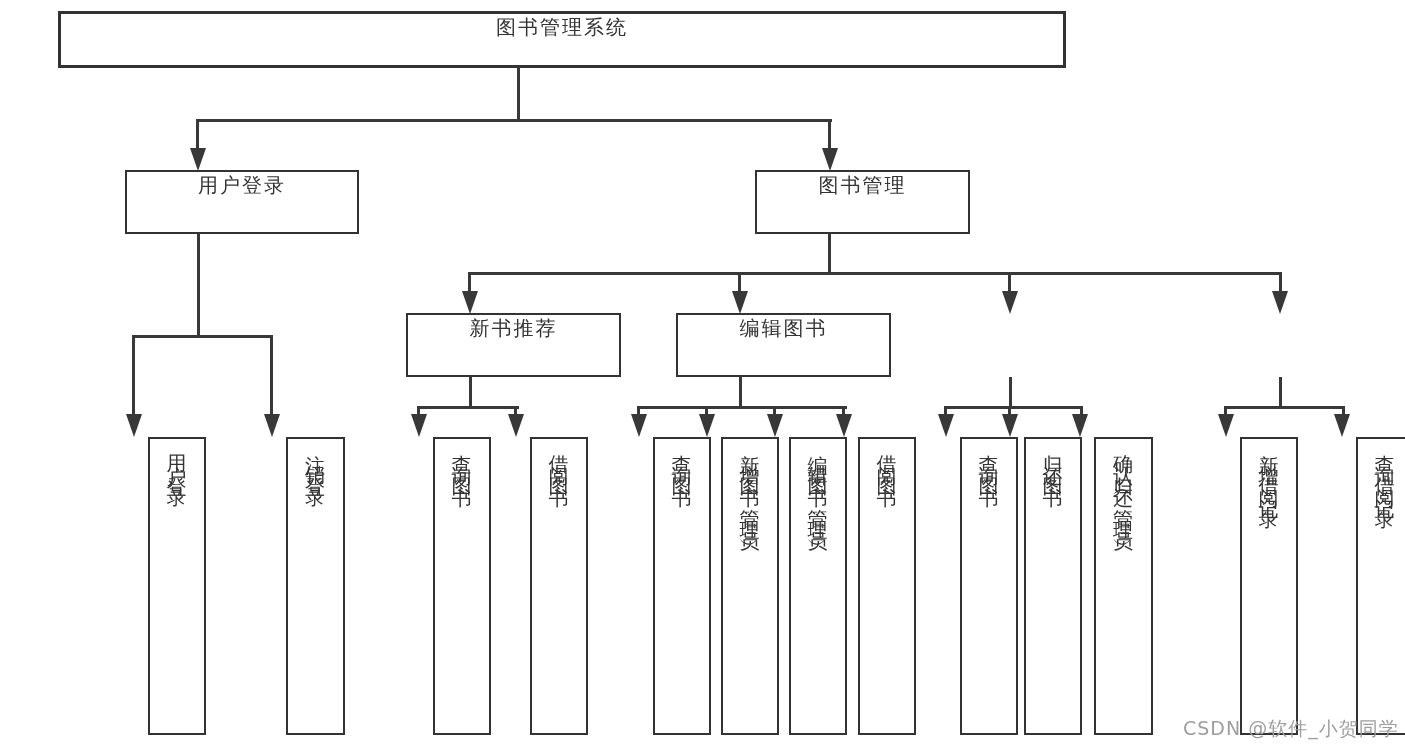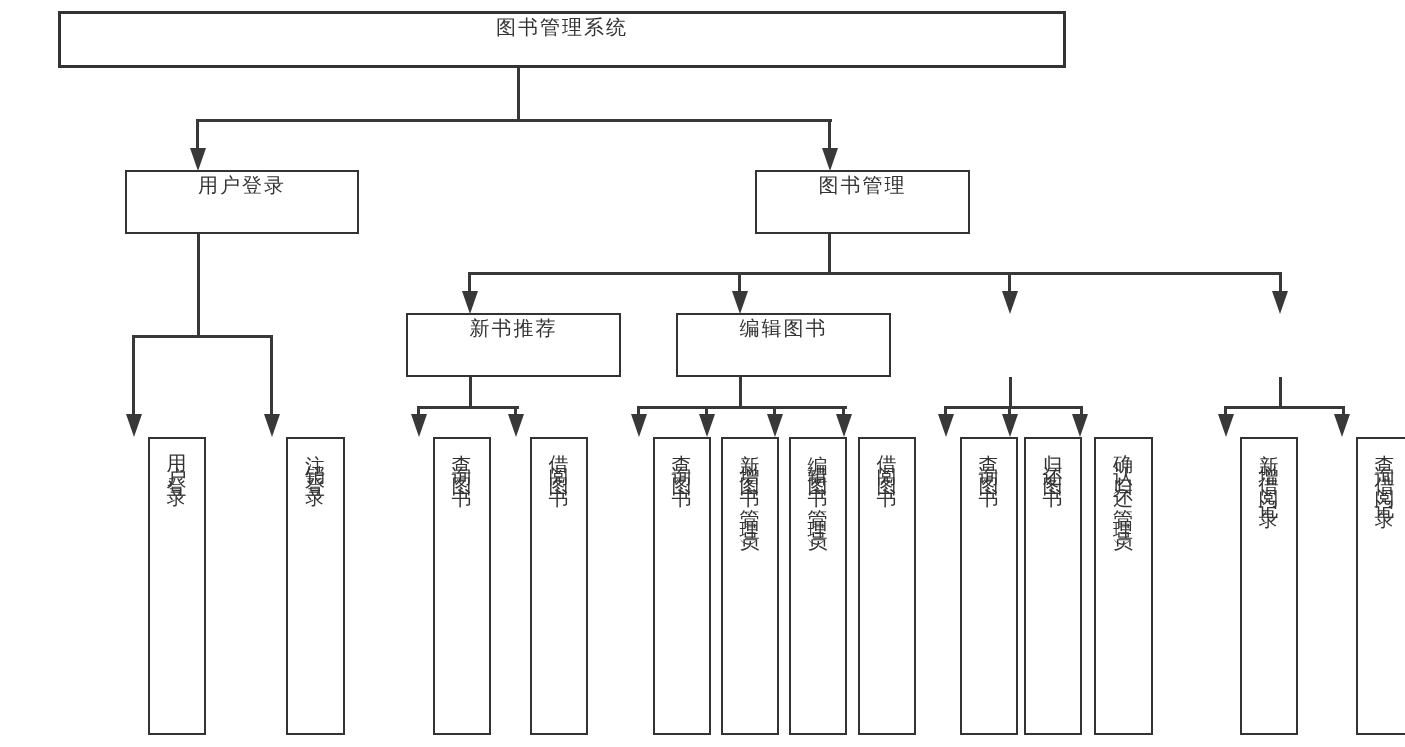--- a/index.html
+++ b/index.html
@@ -177,14 +177,15 @@
     <span class="label">确认归还（管理员）</span>
   </div>
 
   <div class="box v" style="left:1197px;top:437px;width:58px;height:298px">
     <span class="label">新增借阅记录</span>
   </div>
   <div class="box v" style="left:1313px;top:437px;width:58px;height:298px">
     <span class="label">查询借阅记录</span>
   </div>
 
+  <div class="watermark">CSDN @软件_小贺同学</div>
 
 </div>
 
 </body></html>

